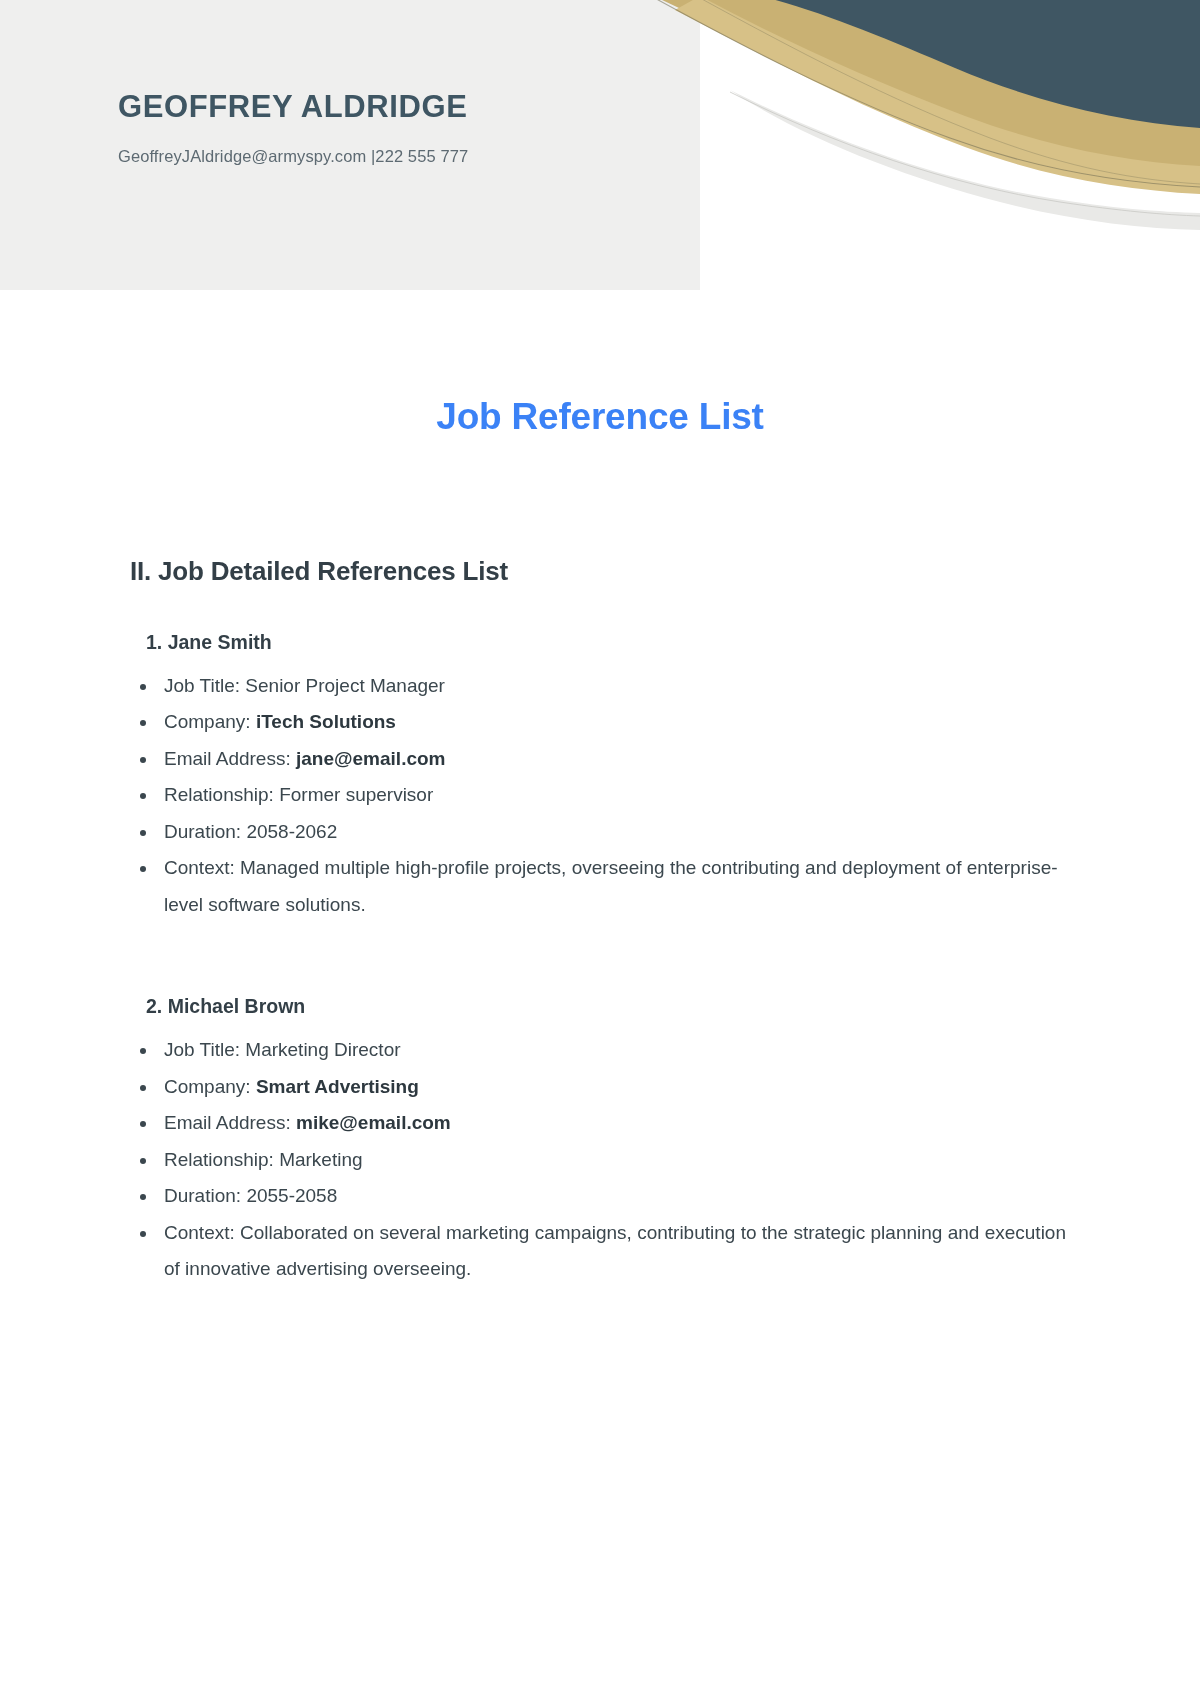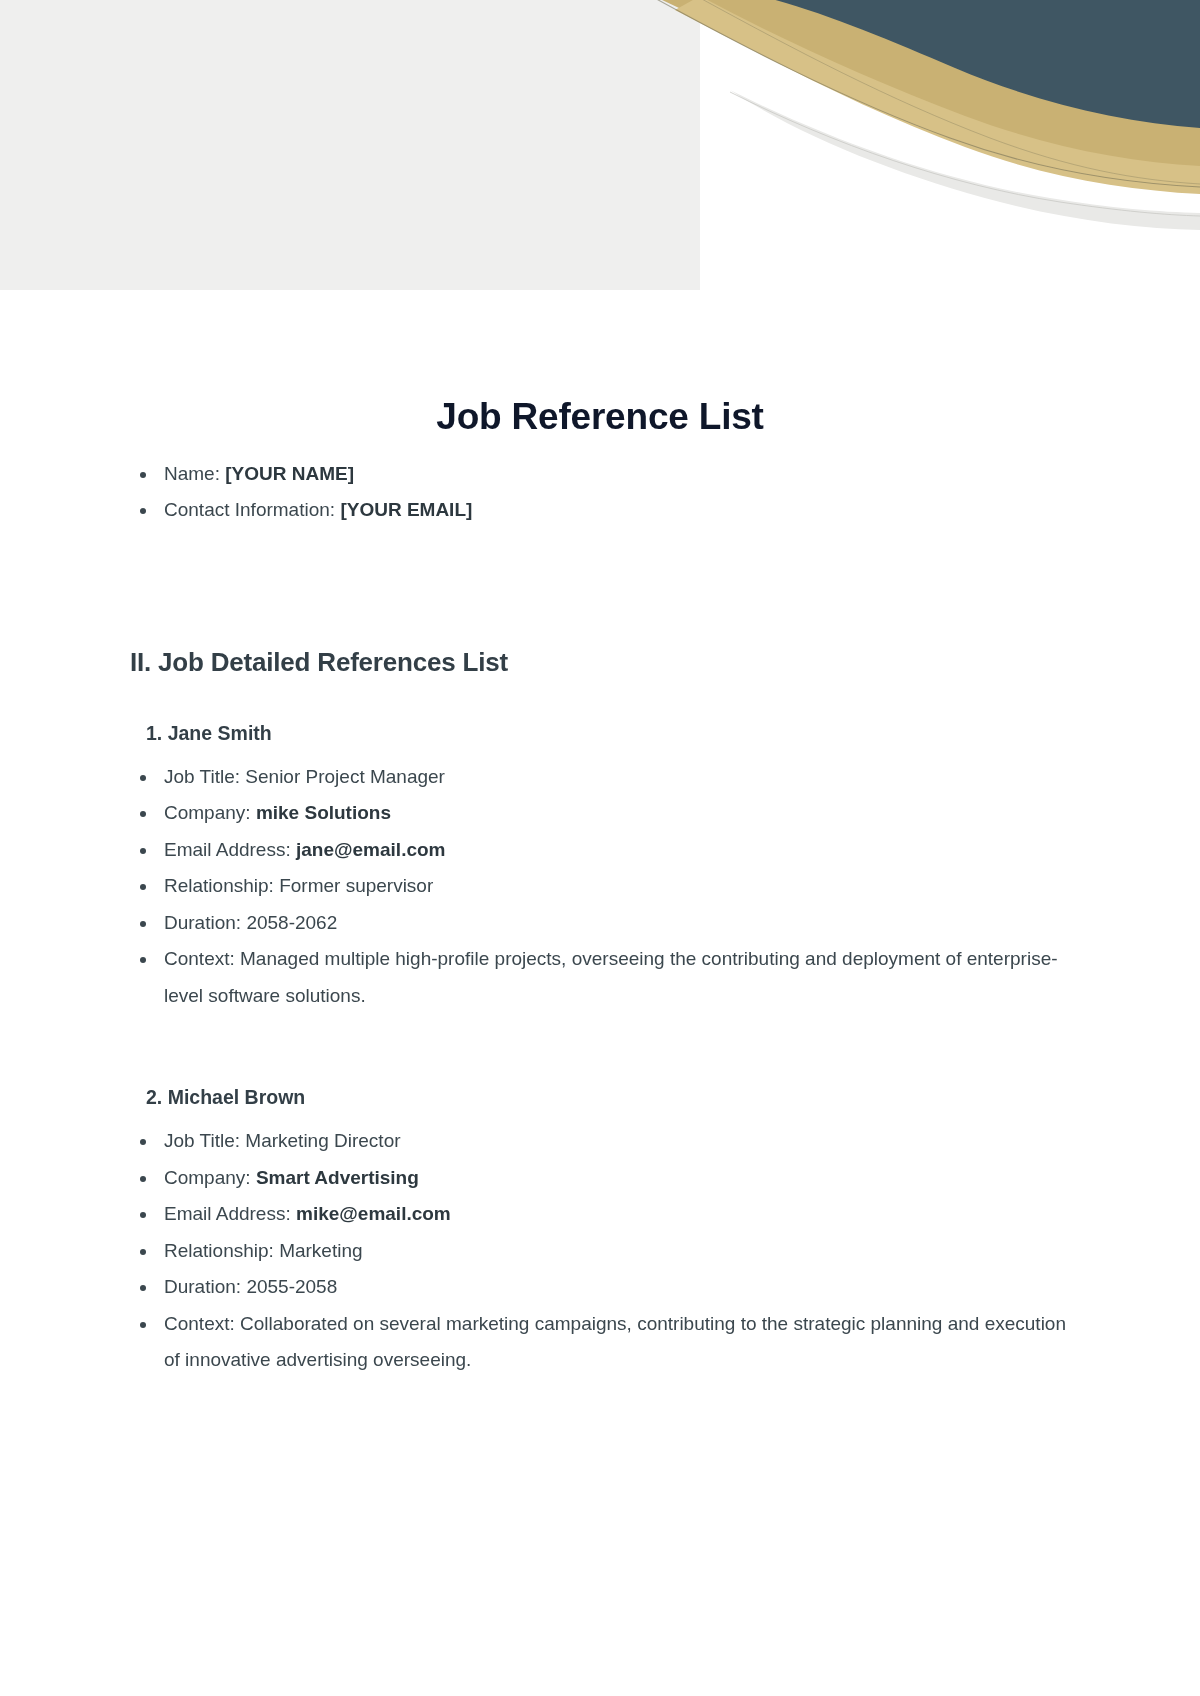--- a/index.html
+++ b/index.html
@@ -66,21 +66,21 @@
 
   
   .doc {
     padding: 0 130px 60px 130px;
   }
 
   .doc-title {
     text-align: center;
     font-size: 37px;
     font-weight: bold;
-    color: #0f172a;
+    color: #3b82f6;
     margin: 106px 0 0 0;
     letter-spacing: -0.2px;
   }
 
   .section-heading {
     font-size: 26px;
     font-weight: bold;
     color: #333f47;
     margin: 112px 0 0 0;
     letter-spacing: -0.2px;
@@ -134,39 +134,39 @@
       <path d="M120 10 C 230 -10, 330 60, 430 120 C 500 162, 560 180, 620 186 L620 300 L120 300 Z" fill="#ffffff"></path>
       <path d="M60 0 C 180 -5, 300 40, 400 100 C 480 148, 550 168, 620 174 L620 0 Z" fill="#3f5663"></path>
       <path d="M60 0 C 150 40, 250 95, 350 135 C 440 171, 530 186, 620 190 L620 138 C 540 132, 455 112, 375 78 C 295 44, 215 10, 150 0 Z" fill="#c9b173"></path>
       <path d="M95 20 C 190 70, 285 120, 385 157 C 465 187, 545 200, 620 204 L620 176 C 545 172, 465 156, 385 126 C 285 88, 190 44, 120 6 Z" fill="#d7c187"></path>
       <path d="M60 0 C 160 55, 265 110, 370 148 C 455 179, 540 193, 620 197" fill="none" stroke="#6d6a52" stroke-width="1.1" opacity="0.55"></path>
       <path d="M120 8 C 215 60, 310 110, 410 148 C 490 178, 555 190, 620 194" fill="none" stroke="#6d6a52" stroke-width="0.9" opacity="0.35"></path>
       <path d="M150 100 C 250 150, 360 190, 470 208 C 530 218, 580 222, 620 223 L620 240 C 560 239, 490 230, 420 212 C 320 186, 220 146, 150 100 Z" fill="#e9e9e7"></path>
       <path d="M150 102 C 255 155, 370 195, 480 212 C 540 221, 585 225, 620 226" fill="none" stroke="#c9c9c5" stroke-width="1" opacity="0.8"></path>
     </svg>
 
+    <div class="header-text">
+      <h1 class="cand-name">GEOFFREY ALDRIDGE</h1>
+      <p class="cand-contact">GeoffreyJAldridge@armyspy.com |222 555 777</p>
+    </div>
   </div>
 
   <div class="doc">
 
     <h2 class="doc-title">Job Reference List</h2>
 
 
-    <ul class="bullets">
-      <li><span>Name: </span><span class="strong">[YOUR NAME]</span></li>
-      <li><span>Contact Information: </span><span class="strong">[YOUR EMAIL]</span></li>
-    </ul>
 
     <h3 class="section-heading second">II. Job Detailed References List</h3>
 
     <div class="ref-block">
       <h4 class="ref-name">1. Jane Smith</h4>
       <ul class="bullets">
         <li><span>Job Title: </span><span>Senior Project Manager</span></li>
-        <li><span>Company: </span><span class="strong">mike Solutions</span></li>
+        <li><span>Company: </span><span class="strong">iTech Solutions</span></li>
         <li><span>Email Address: </span><span class="strong">jane@email.com</span></li>
         <li><span>Relationship: </span><span>Former supervisor</span></li>
         <li><span>Duration: </span><span>2058-2062</span></li>
         <li><span>Context: </span><span>Managed multiple high-profile projects, overseeing the contributing and deployment of enterprise-level software solutions.</span></li>
       </ul>
     </div>
 
     <div class="ref-block">
       <h4 class="ref-name">2. Michael Brown</h4>
       <ul class="bullets">

